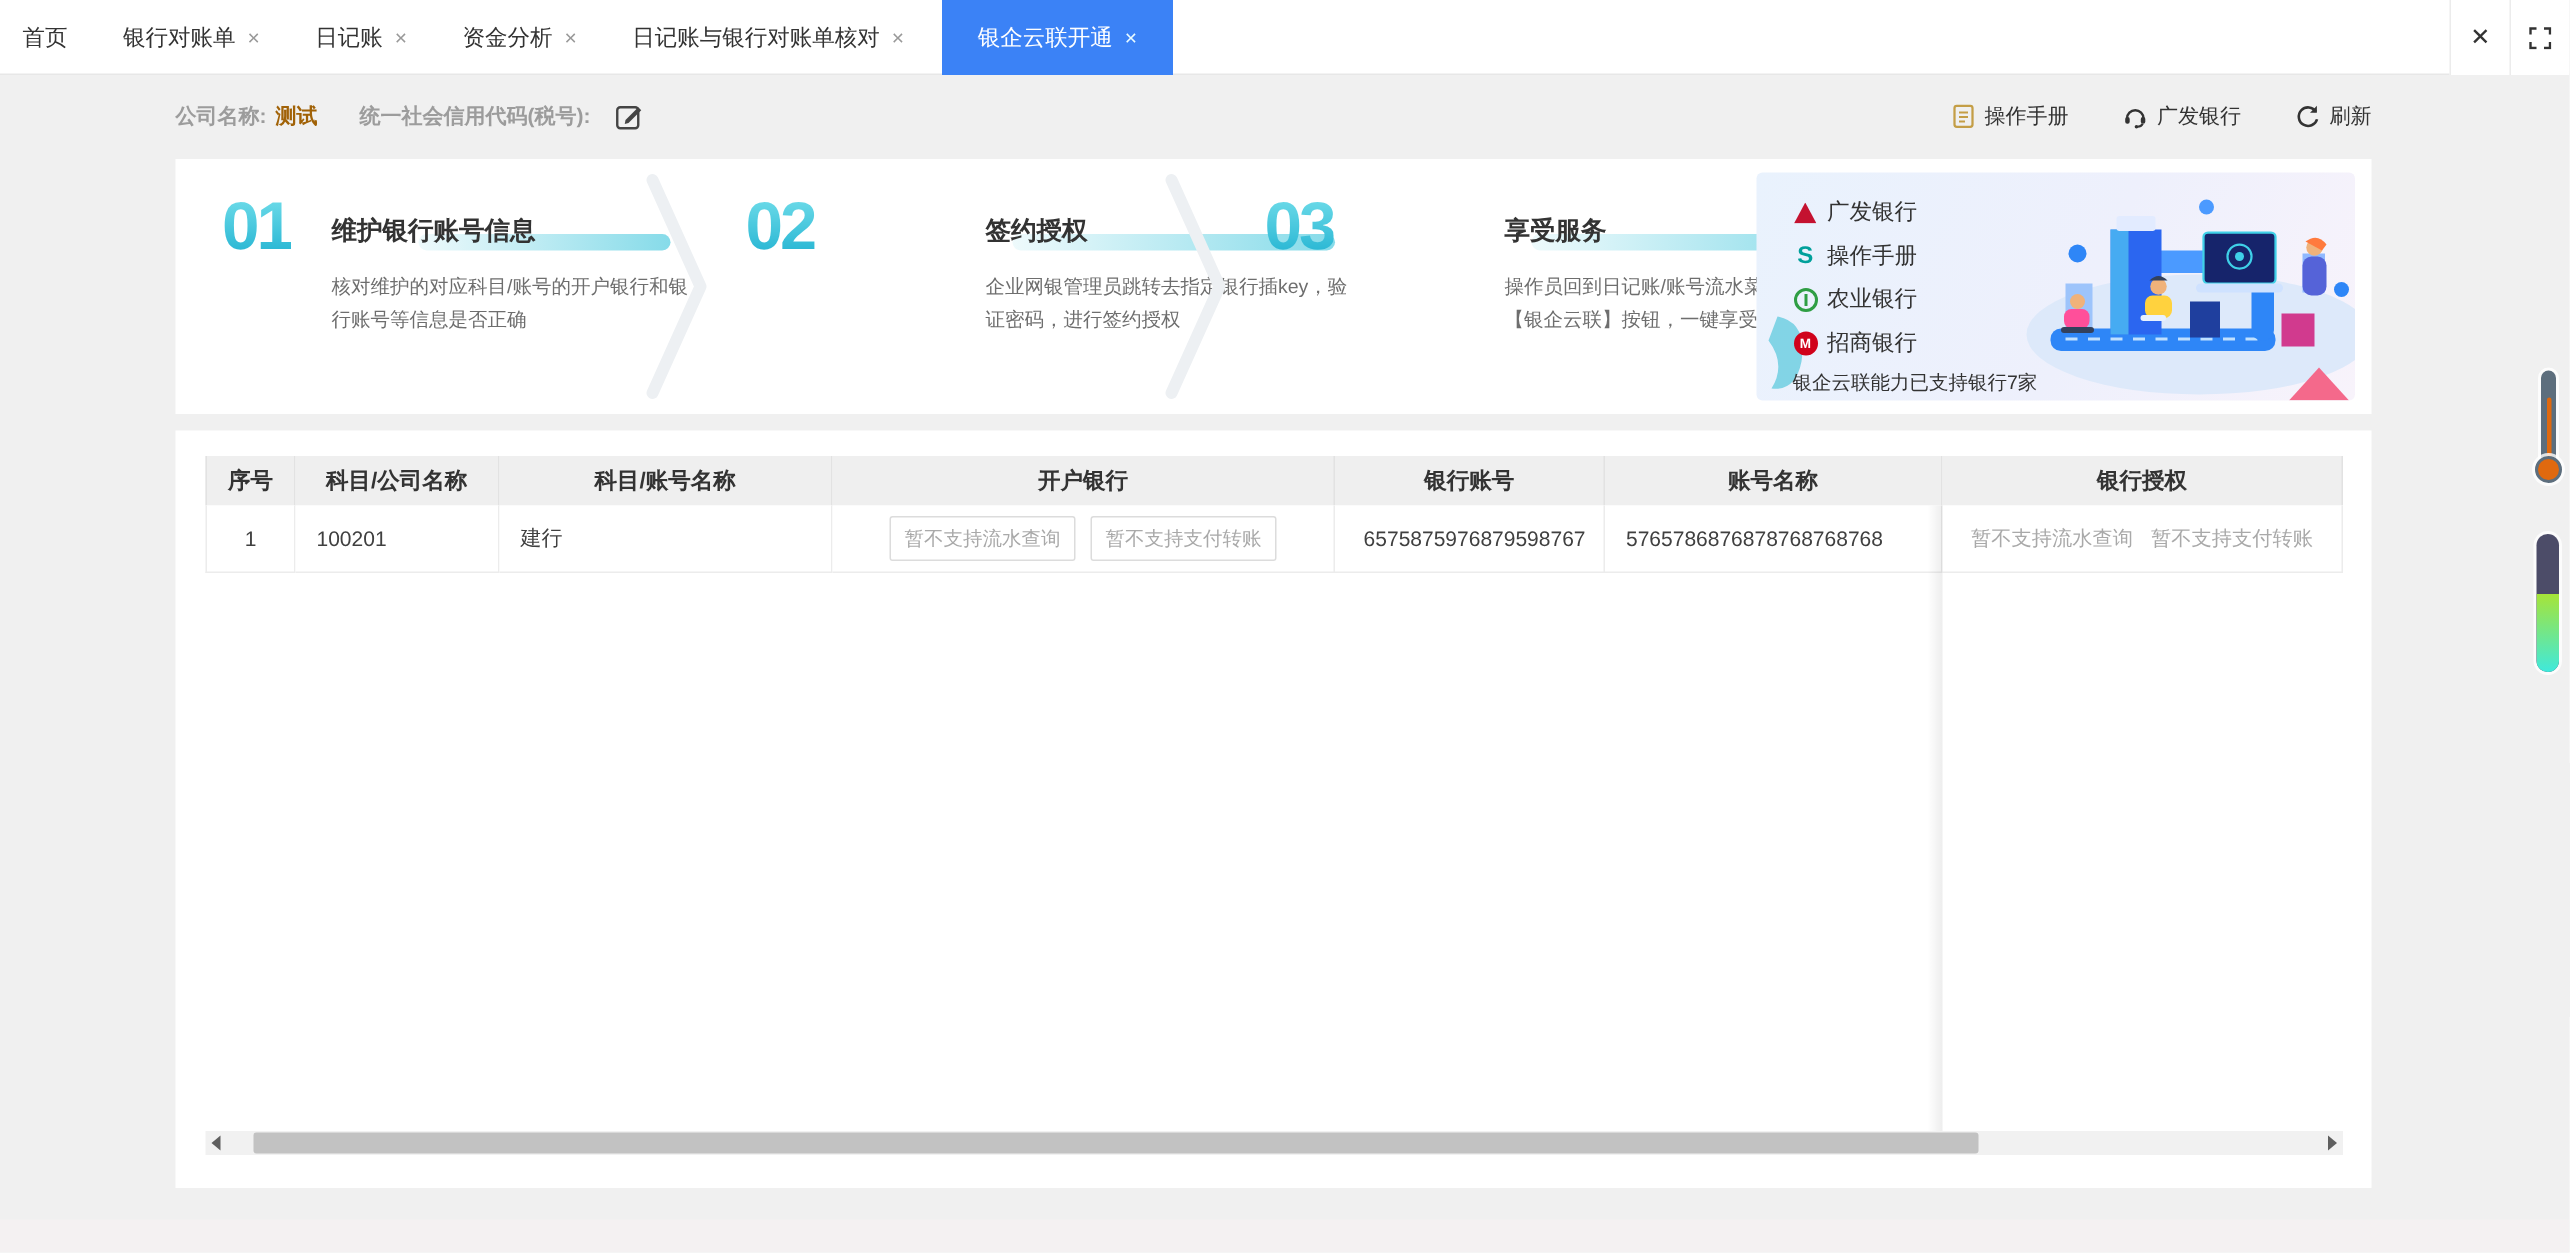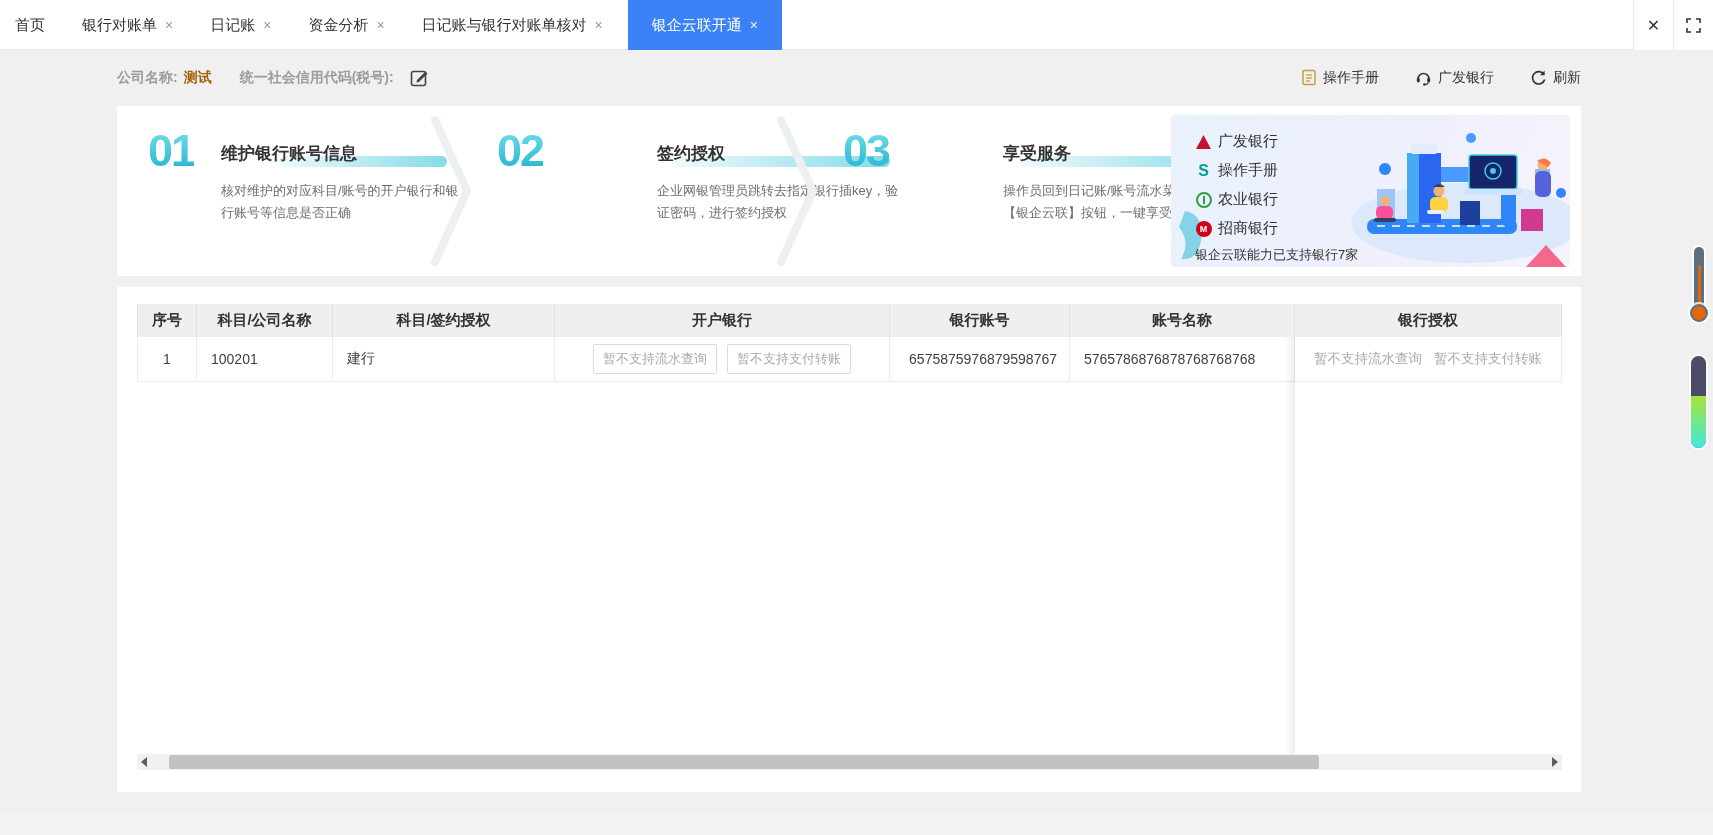--- a/index.html
+++ b/index.html
@@ -281,21 +281,21 @@
       </div>
       <div class="bank-caption">银企云联能力已支持银行7家</div>
     </div>
   </div>
 
   <div class="table-card">
     <div class="tbl">
       <div class="tr">
         <div class="th c0">序号</div>
         <div class="th c1">科目/公司名称</div>
-        <div class="th c2">科目/签约授权</div>
+        <div class="th c2">科目/账号名称</div>
         <div class="th c3">开户银行</div>
         <div class="th c4">银行账号</div>
         <div class="th c5">账号名称</div>
         <div class="th c6">银行授权</div>
       </div>
       <div class="tr">
         <div class="td c0 center">1</div>
         <div class="td c1 left">100201</div>
         <div class="td c2 left">建行</div>
         <div class="td c3 center">

